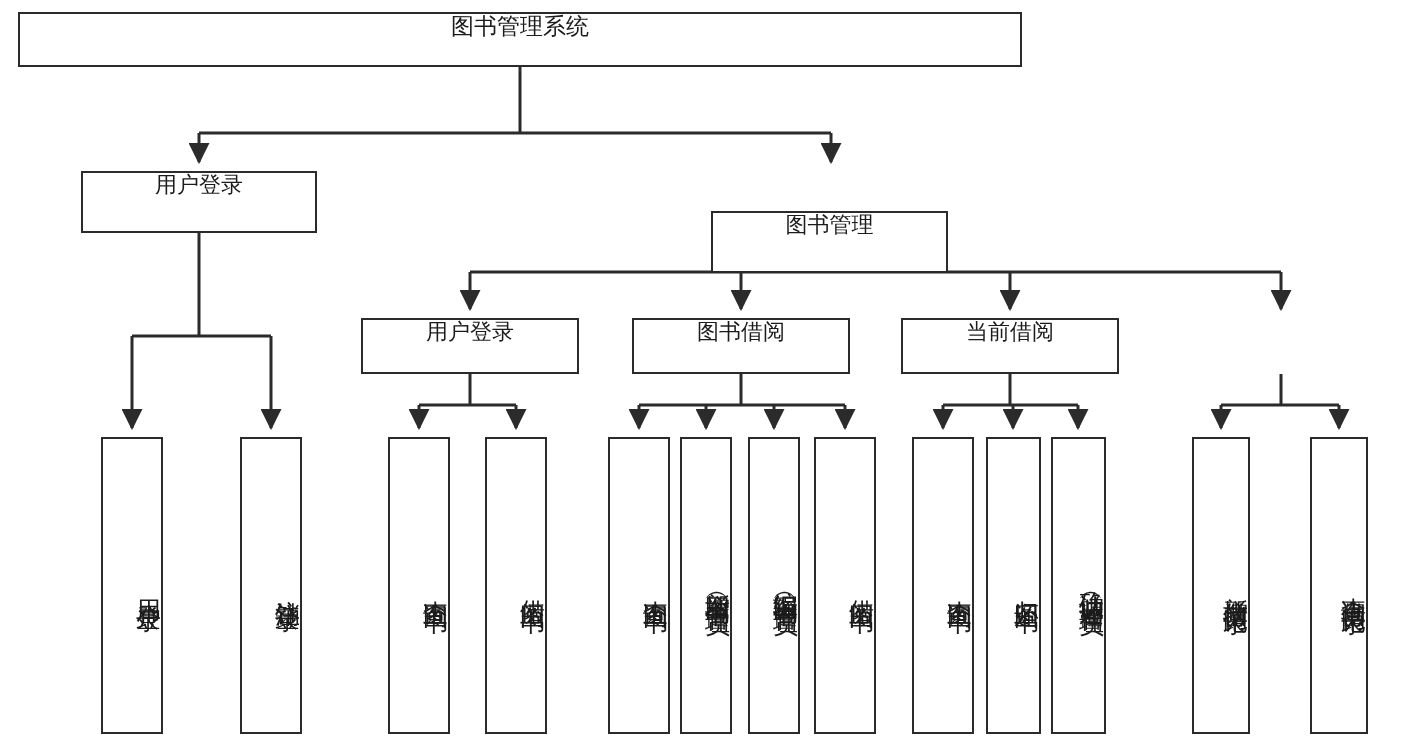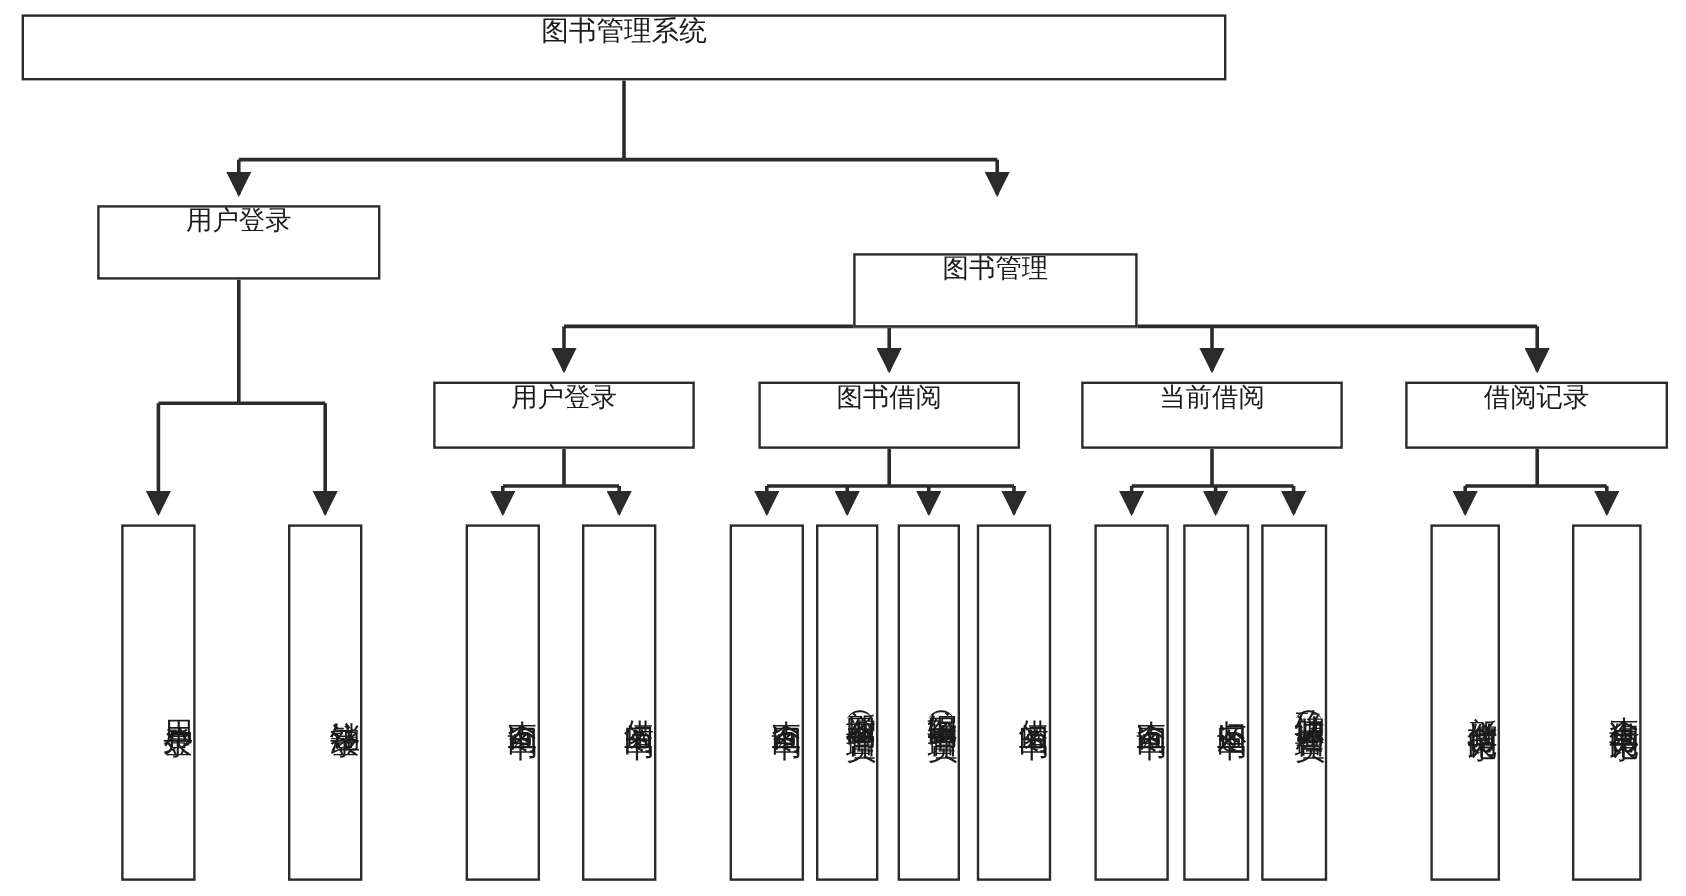--- a/index.html
+++ b/index.html
@@ -118,23 +118,20 @@
 
   <div class="node horiz" style="left: 361px; top: 318px; width: 218px; height: 56px;">
     <span class="lbl">用户登录</span>
   </div>
   <div class="node horiz" style="left: 632px; top: 318px; width: 218px; height: 56px;">
     <span class="lbl">图书借阅</span>
   </div>
   <div class="node horiz" style="left: 901px; top: 318px; width: 218px; height: 56px;">
     <span class="lbl">当前借阅</span>
   </div>
-  <div class="node horiz" style="left: 1171px; top: 318px; width: 219px; height: 56px;">
-    <span class="lbl">借阅记录</span>
-  </div>
 
   <div class="node vert" style="left: 101px; top: 437px; width: 62px; height: 297px;">
     <span class="lbl">用户登录</span>
   </div>
   <div class="node vert" style="left: 240px; top: 437px; width: 62px; height: 297px;">
     <span class="lbl">注销登录</span>
   </div>
   <div class="node vert" style="left: 388px; top: 437px; width: 62px; height: 297px;">
     <span class="lbl">查询图书</span>
   </div>

